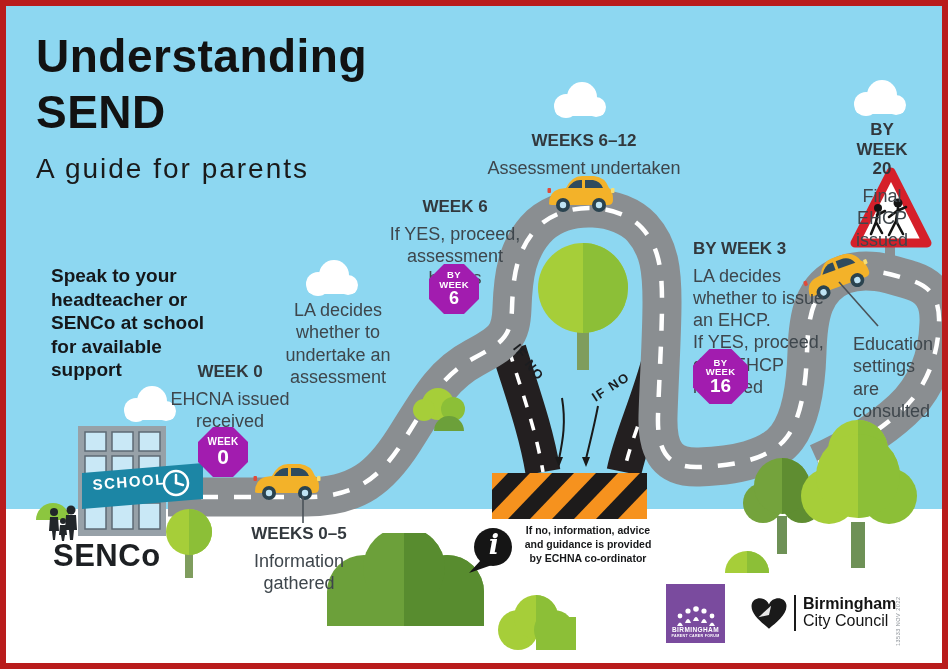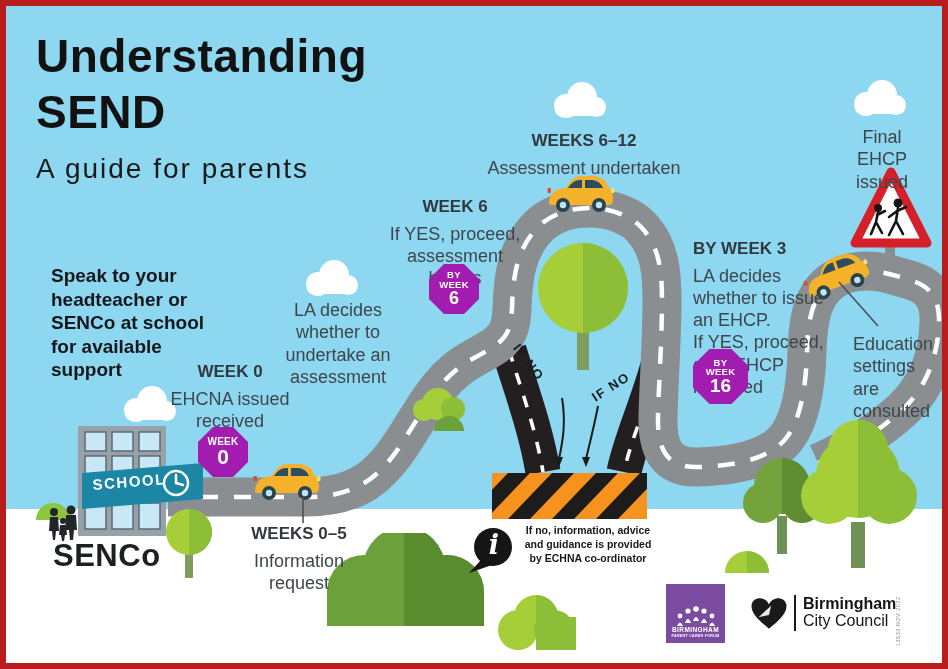--- a/index.html
+++ b/index.html
@@ -266,21 +266,21 @@
 support</div>
 
   <div class="abs mile ctr t-week0">
     <div class="hd">WEEK 0</div>
     <div class="bd pre">EHCNA issued
 received</div>
   </div>
   <div class="abs mile ctr t-weeks05">
     <div class="hd">WEEKS 0–5</div>
     <div class="bd pre">Information
-request</div>
+gathered</div>
   </div>
   <div class="abs mile ctr t-la">
     <div class="bd pre">LA decides
 whether to
 undertake an
 assessment</div>
   </div>
   <div class="abs mile ctr t-week6">
     <div class="hd">WEEK 6</div>
     <div class="bd pre">If YES, proceed,
@@ -294,20 +294,21 @@
   <div class="abs mile t-bw16">
     <div class="hd">BY WEEK 3</div>
     <div class="bd pre">LA decides
 whether to issue
 an EHCP.
 If YES, proceed,
 draft EHCP
 is issued</div>
   </div>
   <div class="abs mile ctr t-bw20">
+    <div class="hd">BY WEEK 20</div>
     <div class="bd pre">Final EHCP
 issued</div>
   </div>
   <div class="abs mile t-edu">
     <div class="bd pre">Education
 settings are
 consulted</div>
   </div>
 
   <div class="octagon oct-w0">

